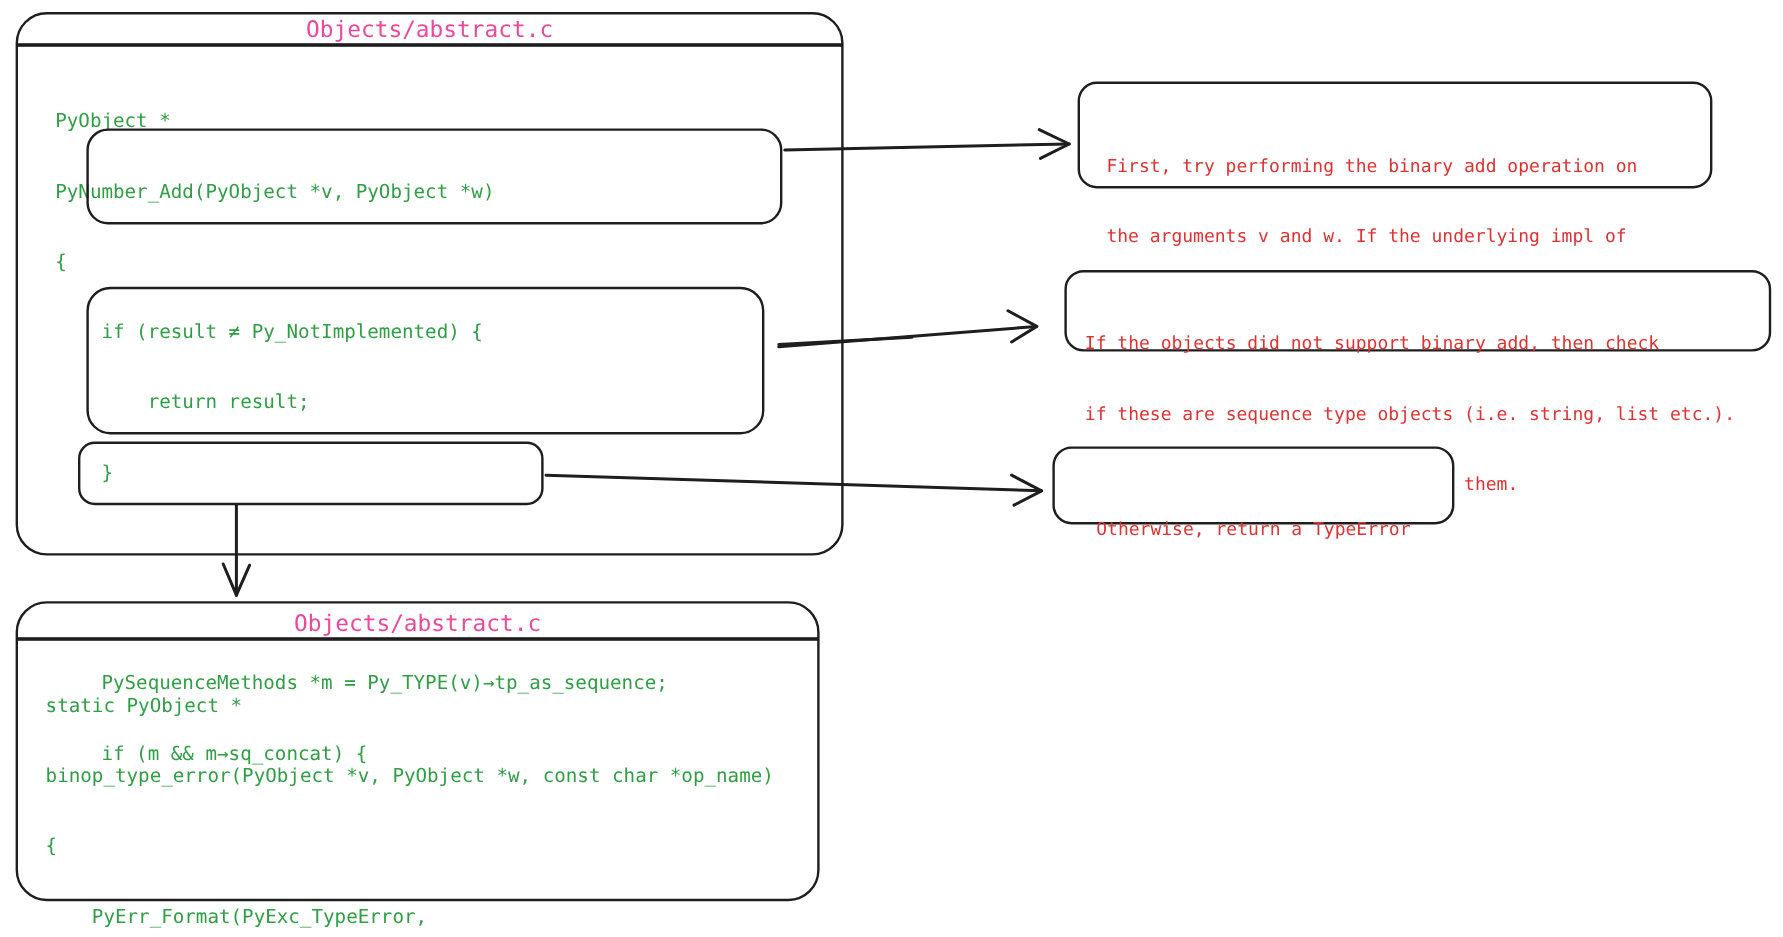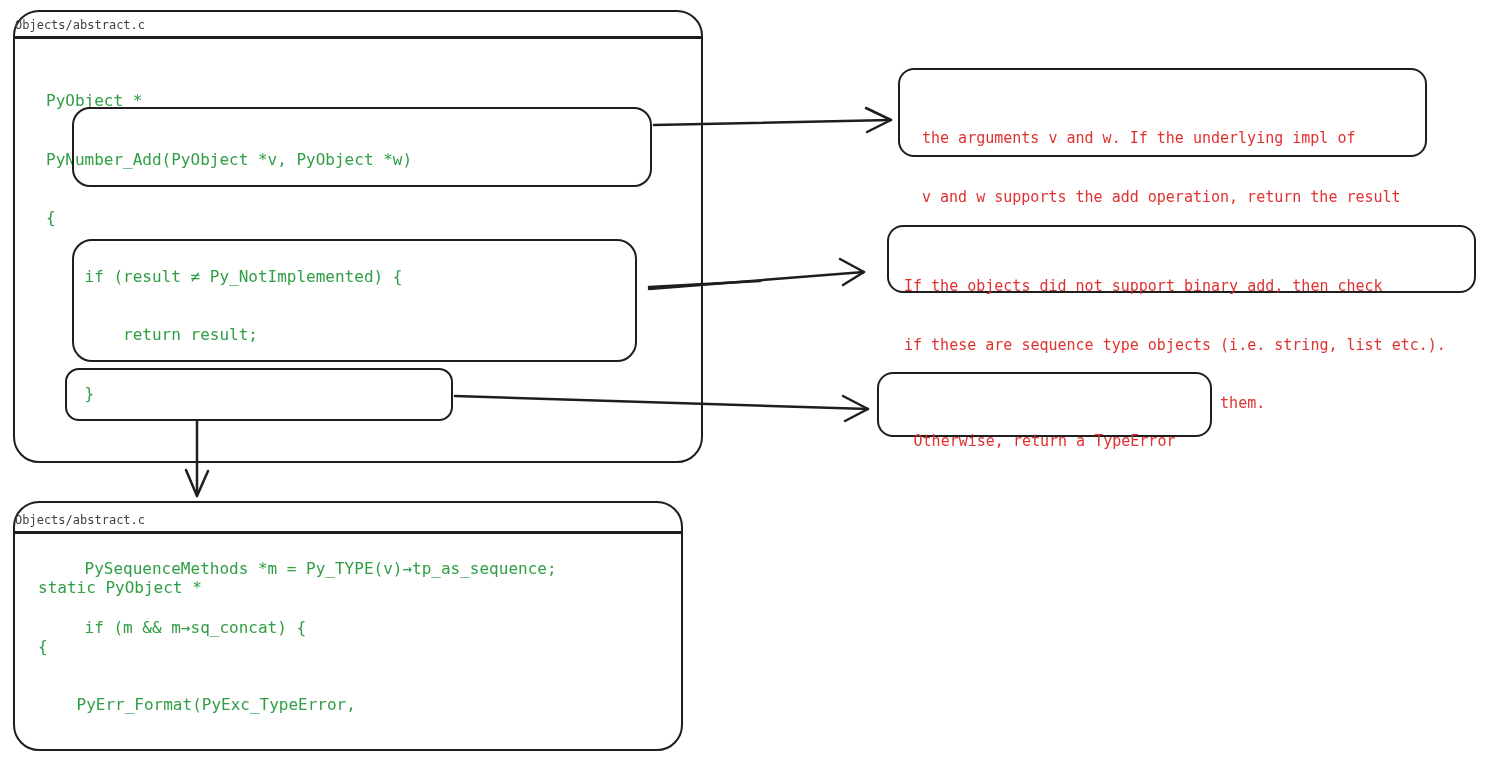--- a/index.html
+++ b/index.html
@@ -20,23 +20,23 @@
   .frame {
     position: absolute;
     border: 2.5px solid #1e1e1e;
     border-radius: 26px;
     background: transparent;
     box-sizing: border-box;
   }
   .frame-title {
     position: absolute;
     left: 0; right: 0;
-    text-align: left;
-    color: #404040;
-    font-size: 12px;
+    text-align: center;
+    color: #ec4899;
+    font-size: 19px;
     line-height: 20px;
     white-space: pre;
   }
   .frame-sep {
     position: absolute;
     left: -1px; right: -1px;
     height: 3px;
     background: #1e1e1e;
   }
   .code {
@@ -114,20 +114,21 @@
     
     
     
   </div>
 
   <div class="hl-box" style="left:72px; top:107px; width:580px; height:80px; border-radius:18px;"></div>
   <div class="hl-box" style="left:72px; top:239px; width:565px; height:123px; border-radius:20px;"></div>
   <div class="hl-box" style="left:65px; top:368px; width:388px; height:53px; border-radius:14px;"></div>
 
   <div class="note" style="left:898px; top:68px; width:529px; height:89px; padding:20px 0 0 22px;">
+    <div class="note-line">First, try performing the binary add operation on</div>
     <div class="note-line">the arguments v and w. If the underlying impl of</div>
     <div class="note-line">v and w supports the add operation, return the result</div>
   </div>
 
   <div class="note" style="left:887px; top:225px; width:589px; height:68px; padding:11px 0 0 15px;">
     <div class="note-line">If the objects did not support binary add, then check</div>
     <div class="note-line">if these are sequence type objects (i.e. string, list etc.).</div>
     <div class="note-line">If so, call the concat function on them.</div>
   </div>
 
@@ -135,20 +136,21 @@
     <div class="note-line">Otherwise, return a TypeError</div>
   </div>
 
   <div class="frame" style="left:13px; top:501px; width:670px; height:250px;">
     <div class="frame-title" style="top:7px;">Objects/abstract.c</div>
     <div class="frame-sep" style="top:28px;"></div>
   </div>
 
   <div class="code" style="left:38px; top:539px;">
     <div class="code-line">static PyObject *</div>
+    <div class="code-line">binop_type_error(PyObject *v, PyObject *w, const char *op_name)</div>
     <div class="code-line">{</div>
     <div class="code-line">    PyErr_Format(PyExc_TypeError,</div>
     
     
     
     
     
     
     
   </div>

